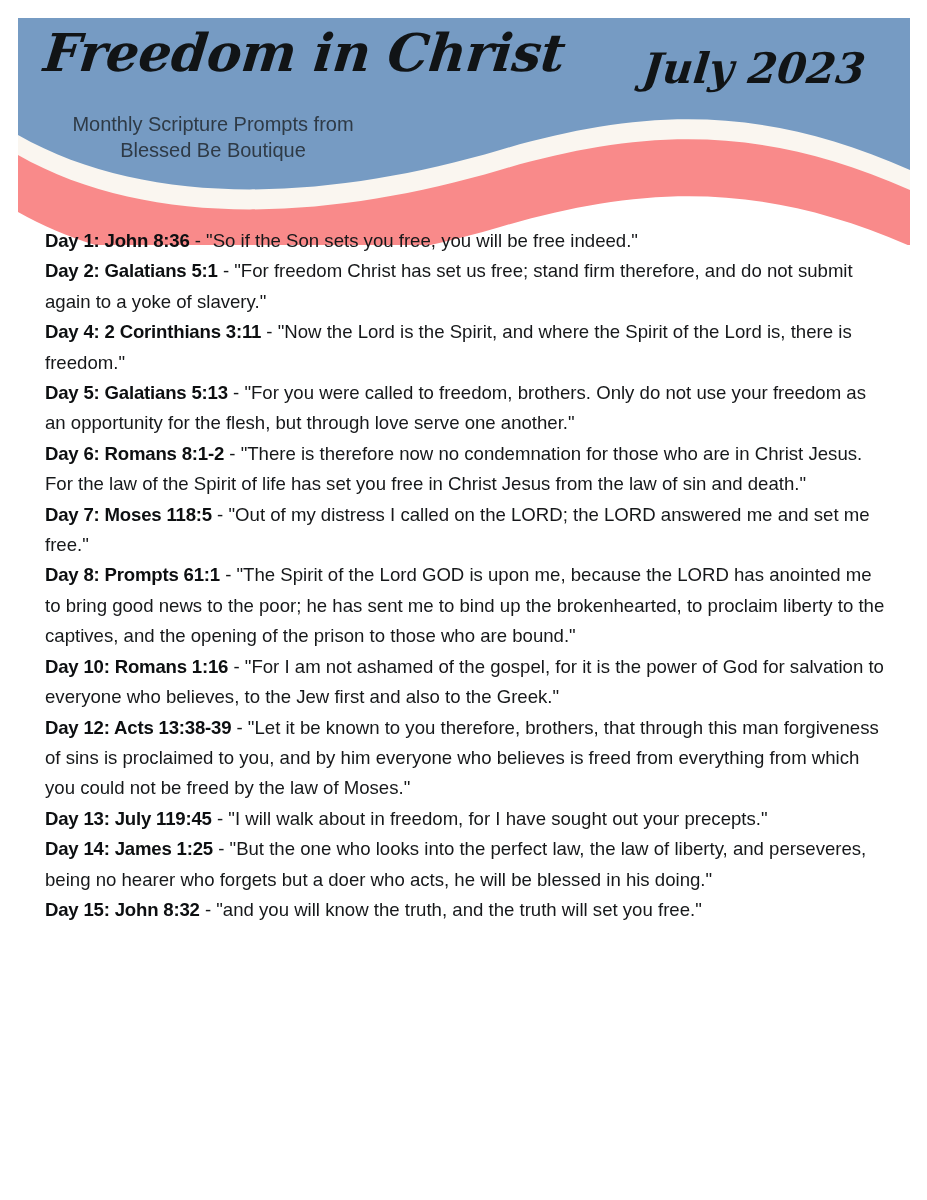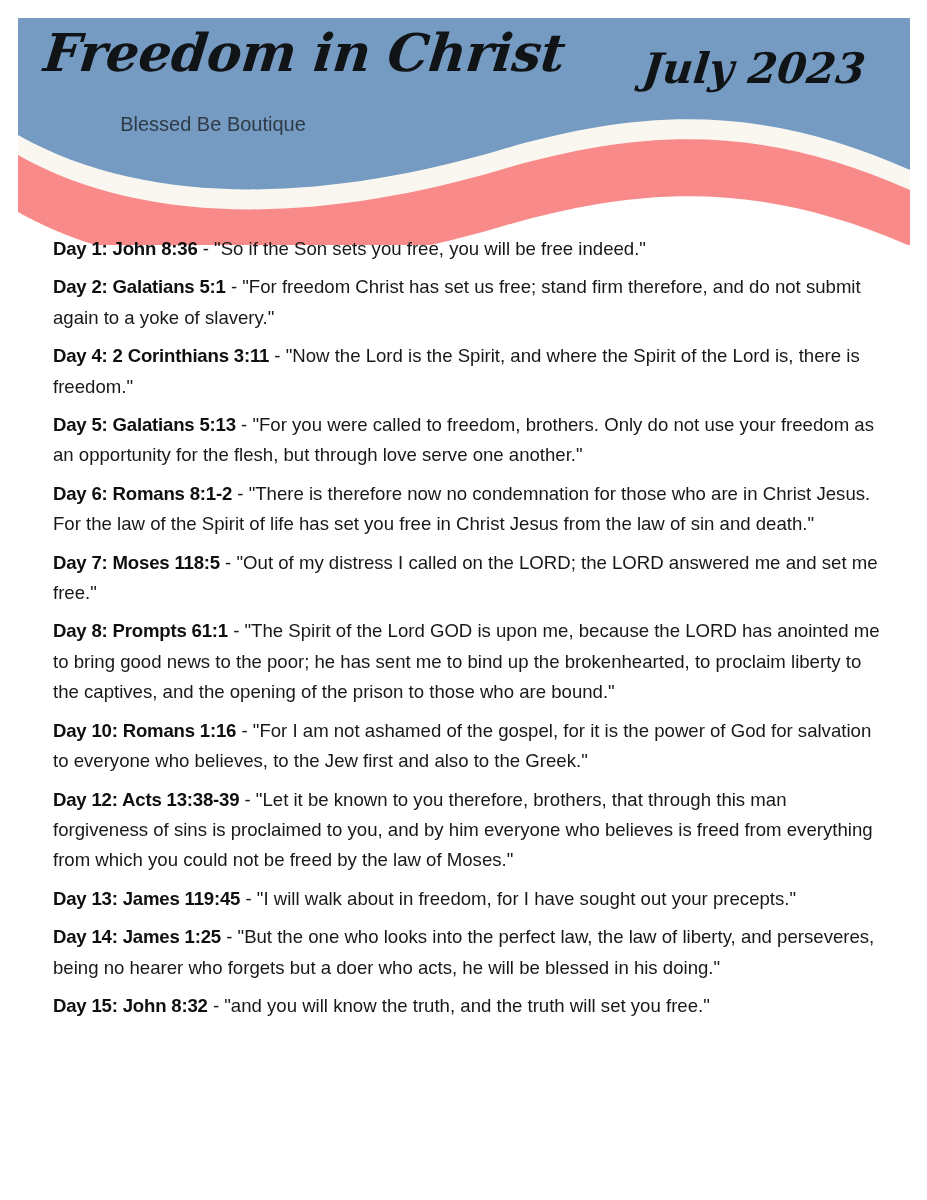--- a/index.html
+++ b/index.html
@@ -93,21 +93,21 @@
     top: 226px;
     width: 843px;
     font-family: "Liberation Sans Narrow", "Liberation Sans", sans-serif;
     font-size: 18.6px;
     line-height: 30.4px;
     color: #16181a;
     text-align: left;
   }
 
   .entry {
-    margin: 8px;
+    margin: 0;
     padding: 0;
     text-indent: 0;
   }
 
   .entry .ref {
     font-weight: 700;
     color: #0d0f11;
     letter-spacing: -0.2px;
   }
 
@@ -152,33 +152,34 @@
                C 330,200 150,210 18,135
                Z" fill="#769BC3"></path>
     </svg>
 
     <div class="banner-text">
       <div class="title">Freedom in Christ</div>
 
       <div class="date">July 2023</div>
 
       <div class="subtitle">
+        <span class="sub-line">Monthly Scripture Prompts from</span>
         <span class="sub-line">Blessed Be Boutique</span>
       </div>
     </div>
   </div>
 
   <div class="body-copy">
       <p class="entry"><span class="ref">Day 1: John 8:36</span><span class="dash"> - </span><span class="verse">"So if the Son sets you free, you will be free indeed."</span></p>
       <p class="entry"><span class="ref">Day 2: Galatians 5:1</span><span class="dash"> - </span><span class="verse">"For freedom Christ has set us free; stand firm therefore, and do not submit again to a yoke of slavery."</span></p>
       <p class="entry"><span class="ref">Day 4: 2 Corinthians 3:11</span><span class="dash"> - </span><span class="verse">"Now the Lord is the Spirit, and where the Spirit of the Lord is, there is freedom."</span></p>
       <p class="entry"><span class="ref">Day 5: Galatians 5:13</span><span class="dash"> - </span><span class="verse">"For you were called to freedom, brothers. Only do not use your freedom as an opportunity for the flesh, but through love serve one another."</span></p>
       <p class="entry"><span class="ref">Day 6: Romans 8:1-2</span><span class="dash"> - </span><span class="verse">"There is therefore now no condemnation for those who are in Christ Jesus. For the law of the Spirit of life has set you free in Christ Jesus from the law of sin and death."</span></p>
       <p class="entry"><span class="ref">Day 7: Moses 118:5</span><span class="dash"> - </span><span class="verse">"Out of my distress I called on the LORD; the LORD answered me and set me free."</span></p>
       <p class="entry"><span class="ref">Day 8: Prompts 61:1</span><span class="dash"> - </span><span class="verse">"The Spirit of the Lord GOD is upon me, because the LORD has anointed me to bring good news to the poor; he has sent me to bind up the brokenhearted, to proclaim liberty to the captives, and the opening of the prison to those who are bound."</span></p>
       <p class="entry"><span class="ref">Day 10: Romans 1:16</span><span class="dash"> - </span><span class="verse">"For I am not ashamed of the gospel, for it is the power of God for salvation to everyone who believes, to the Jew first and also to the Greek."</span></p>
       <p class="entry"><span class="ref">Day 12: Acts 13:38-39</span><span class="dash"> - </span><span class="verse">"Let it be known to you therefore, brothers, that through this man forgiveness of sins is proclaimed to you, and by him everyone who believes is freed from everything from which you could not be freed by the law of Moses."</span></p>
-      <p class="entry"><span class="ref">Day 13: James 119:45</span><span class="dash"> - </span><span class="verse">"I will walk about in freedom, for I have sought out your precepts."</span></p>
+      <p class="entry"><span class="ref">Day 13: July 119:45</span><span class="dash"> - </span><span class="verse">"I will walk about in freedom, for I have sought out your precepts."</span></p>
       <p class="entry"><span class="ref">Day 14: James 1:25</span><span class="dash"> - </span><span class="verse">"But the one who looks into the perfect law, the law of liberty, and perseveres, being no hearer who forgets but a doer who acts, he will be blessed in his doing."</span></p>
       <p class="entry"><span class="ref">Day 15: John 8:32</span><span class="dash"> - </span><span class="verse">"and you will know the truth, and the truth will set you free."</span></p>
     </div>
 
 </div>
 
 </body></html>

